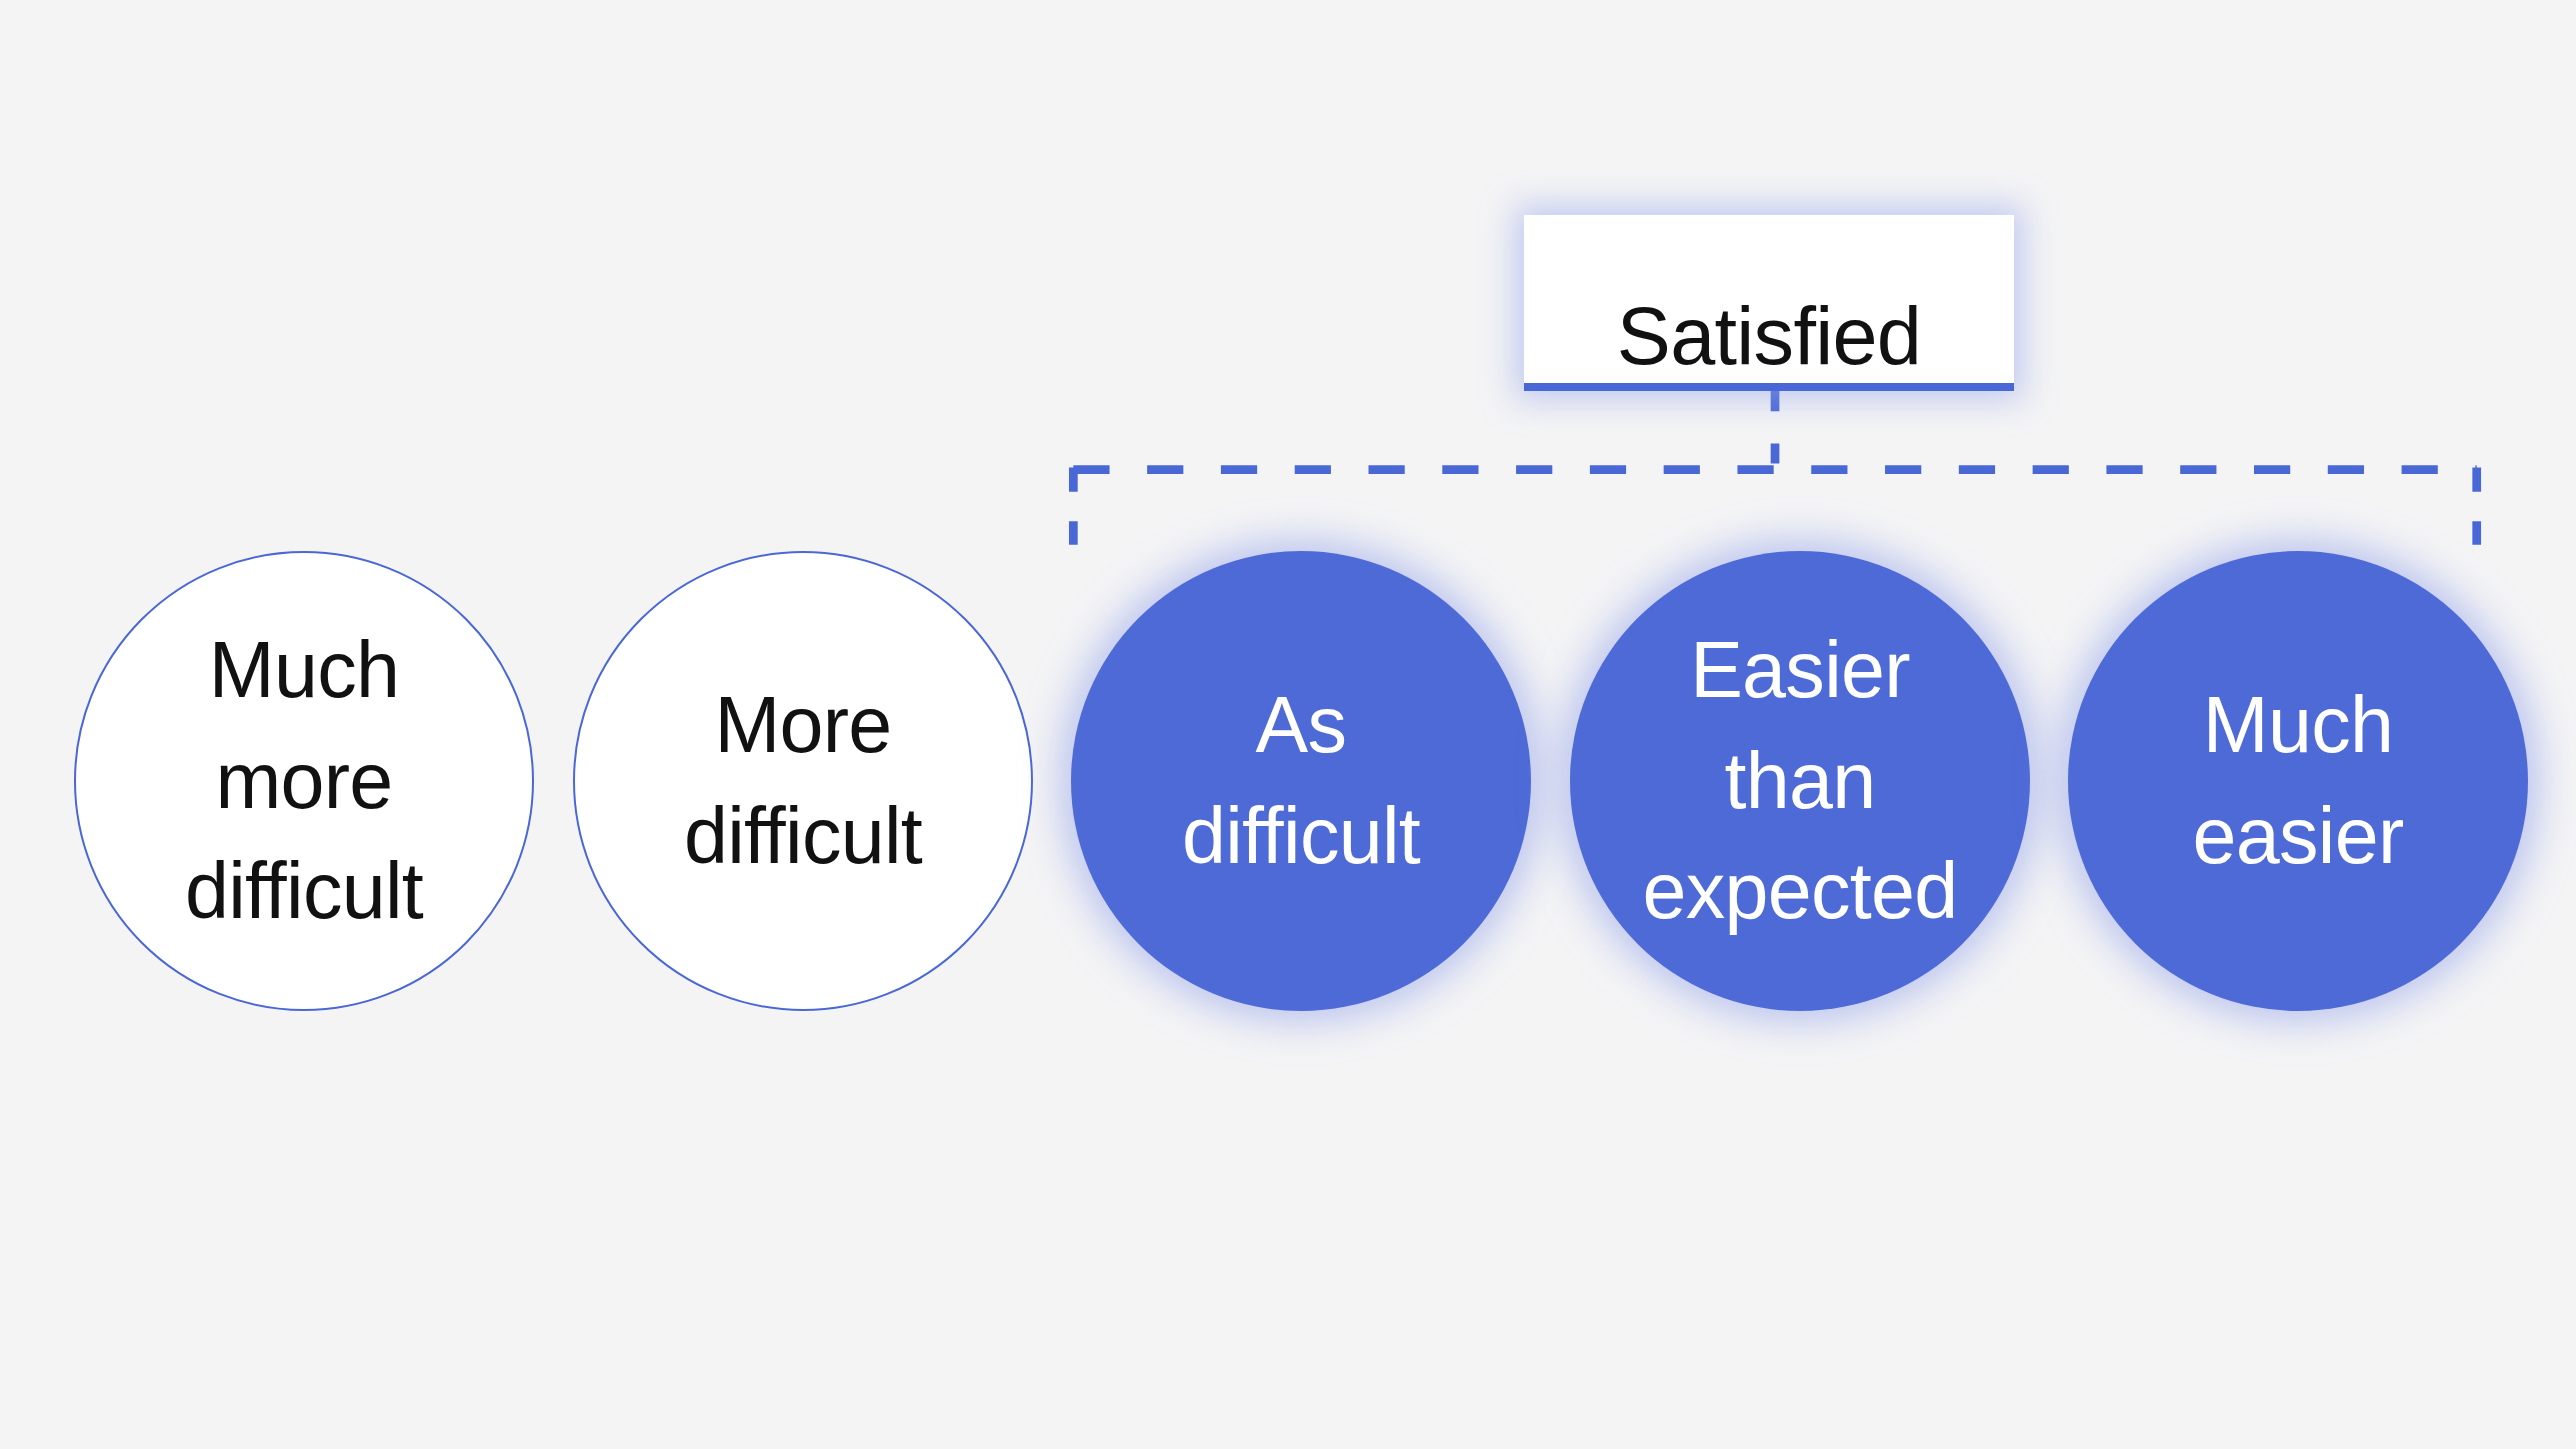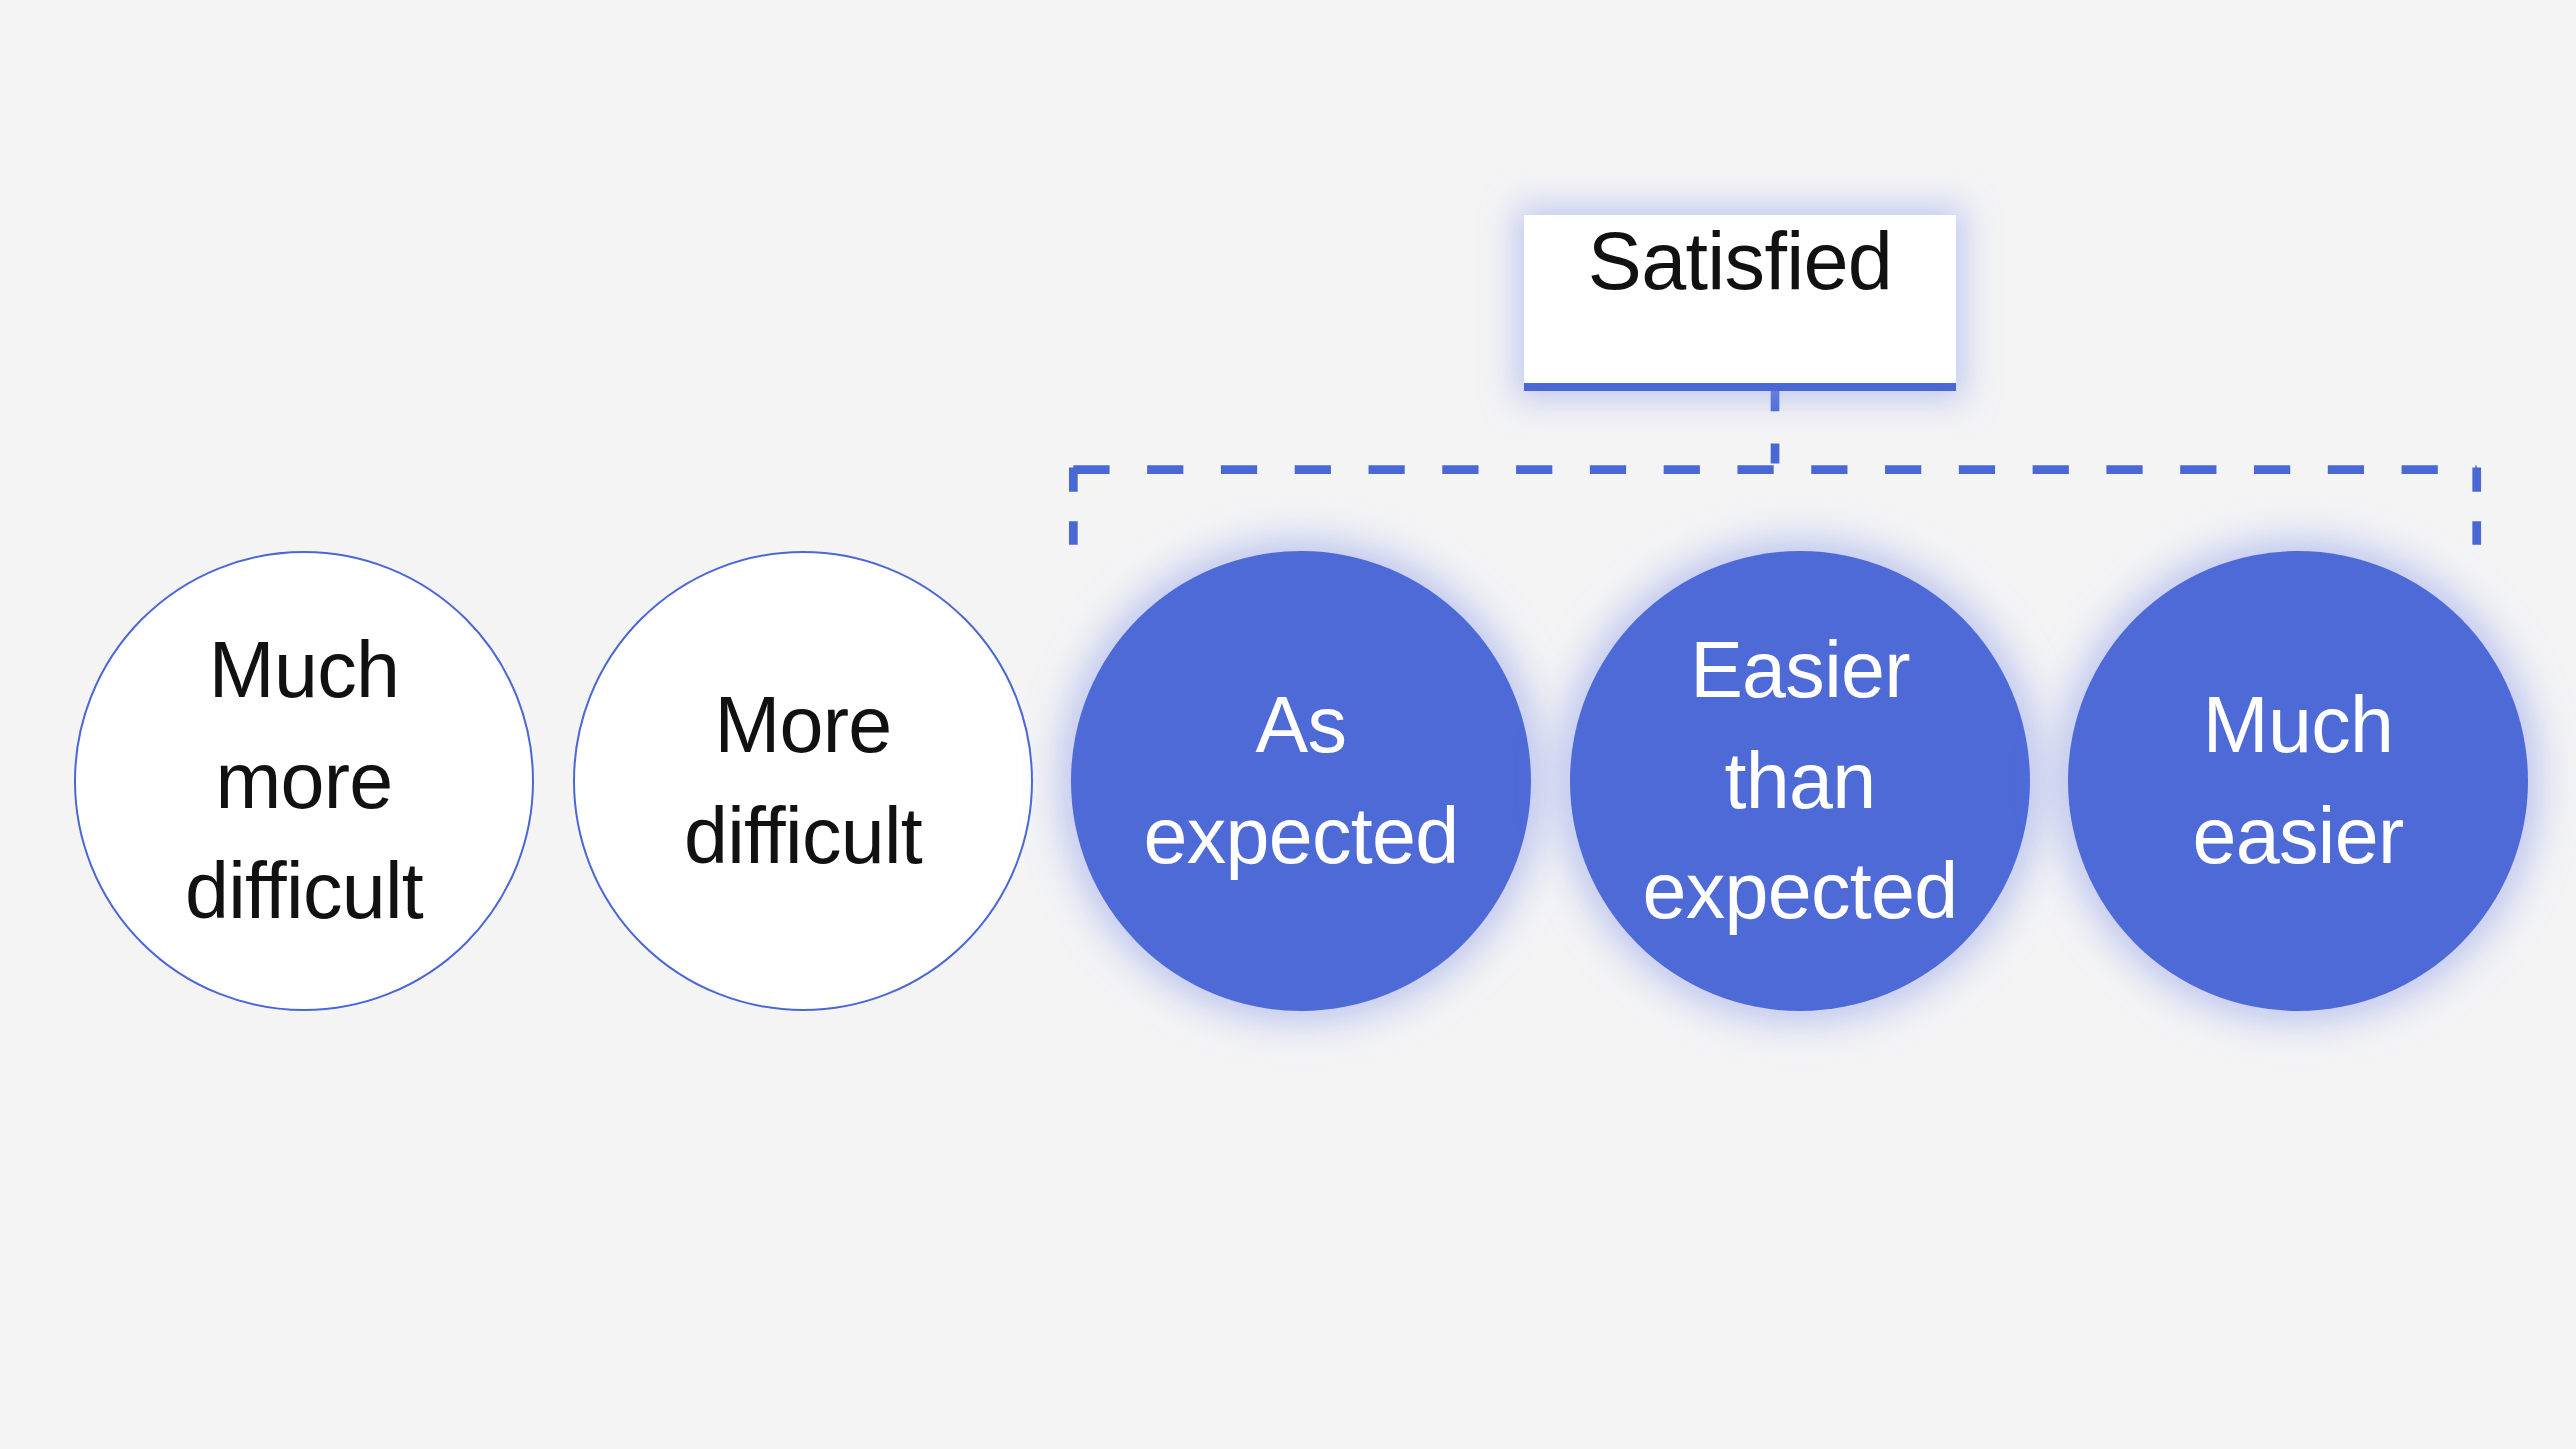--- a/index.html
+++ b/index.html
@@ -30,25 +30,25 @@
     fill:none;
     stroke:var(--accent);
     stroke-width:13;
   }
   .bracket .h{stroke-dasharray:54 56;}
   .bracket .v{stroke-dasharray:36 44;}
   .bracket .stem{stroke-dasharray:30 48;}
   .label-box{
     position:absolute;
     left:1524px;top:215px;
-    width:432px;height:176px;
+    width:490px;height:176px;
     background:var(--box-bg);
     border-bottom:8.7px solid var(--accent);
     box-shadow:0 0 31px 9.4px rgba(148,166,235,0.55);
-    display:flex;align-items:flex-start;justify-content:center;
+    display:flex;align-items:flex-end;justify-content:center;
     font-size:81px;
     letter-spacing:-0.7px;
     color:var(--label-text);
   }
   .node{
     position:absolute;
     top:551px;
     width:460px;height:460px;
     border-radius:50%;
     display:flex;align-items:center;justify-content:center;
@@ -96,21 +96,21 @@
 difficult</span>
   </div>
 
   <div class="node outline n1">
     <span>More
 difficult</span>
   </div>
 
   <div class="node filled n2">
     <span>As
-expected</span>
+difficult</span>
   </div>
 
   <div class="node filled n3">
     <span>Easier
 than
 expected</span>
   </div>
 
   <div class="node filled n4">
     <span>Much

